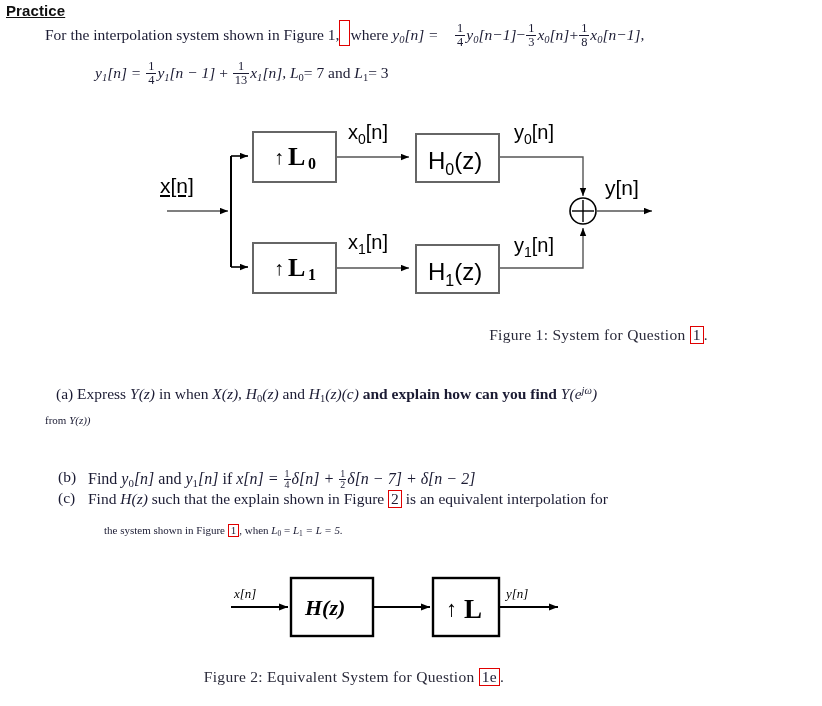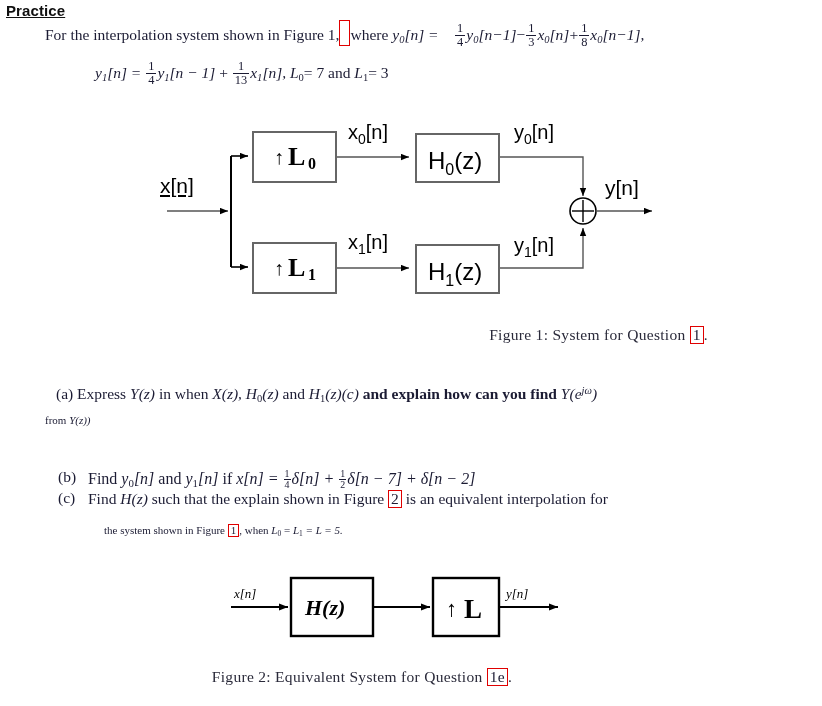--- a/index.html
+++ b/index.html
@@ -80,21 +80,21 @@
   }
   .refbox.empty { width: 11px; height: 26px; vertical-align: -6px; }
 
   
   .caption {
     font-size: 15.5px;
     color: #2a2a3a;
     letter-spacing: 0.3px;
   }
   #fig1-caption { left: 0; top: 326px; width: 708px; text-align: right; }
-  #fig2-caption { left: 8px; top: 668px; width: 708px; text-align: center; }
+  #fig2-caption { left: 0; top: 668px; width: 708px; text-align: center; }
 
   
   #figure1 { left: 0; top: 112px; width: 822px; height: 205px; }
   #figure2 { left: 0; top: 560px; width: 822px; height: 100px; }
 
   .diagram-svg { display: block; }
 
   .blk-label-sans {
     font-family: "Liberation Sans", sans-serif;
     fill: #000000;

